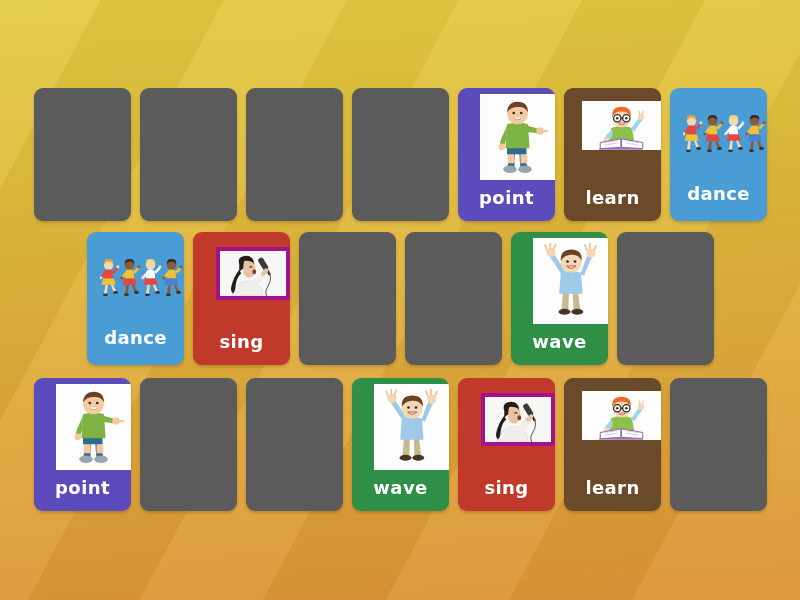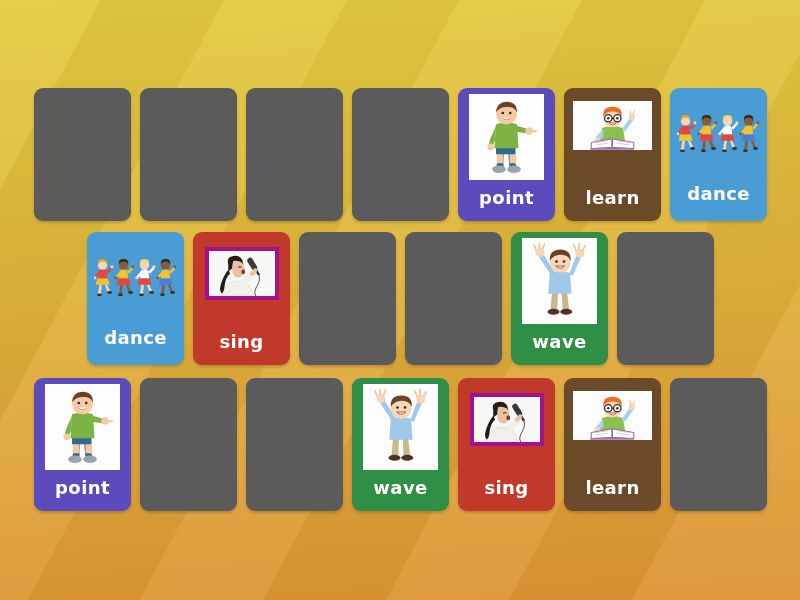--- a/index.html
+++ b/index.html
@@ -38,21 +38,21 @@
     box-shadow: 0 2px 3px rgba(0,0,0,0.17);
   }
 
   .card.back {
     background: #5b5b5b;
   }
 
   .card.face {
     display: flex;
     flex-direction: column;
-    align-items: center;
+    align-items: flex-end;
   }
 
   
   .pic {
     position: relative;
     box-sizing: border-box;
     overflow: hidden;
   }
   .pic.framed {
     background: #ffffff;

